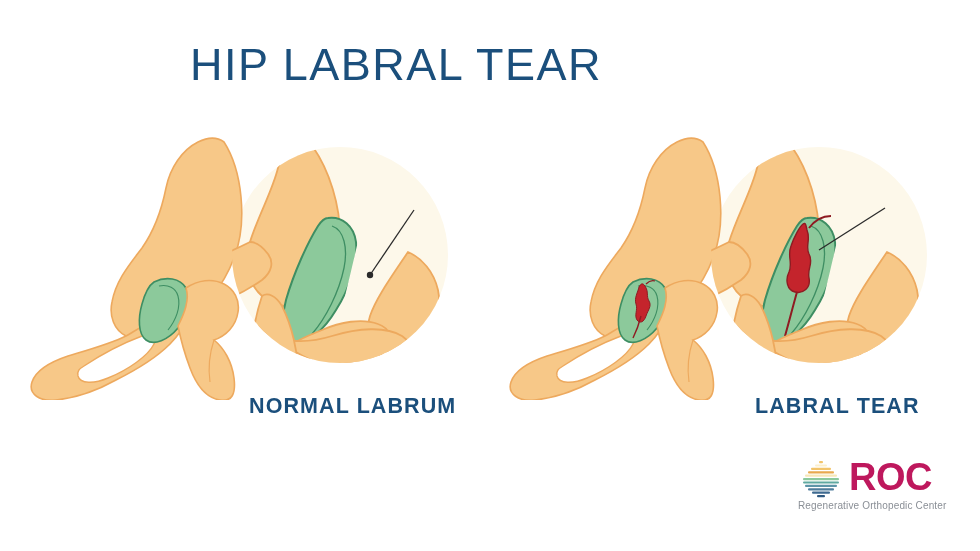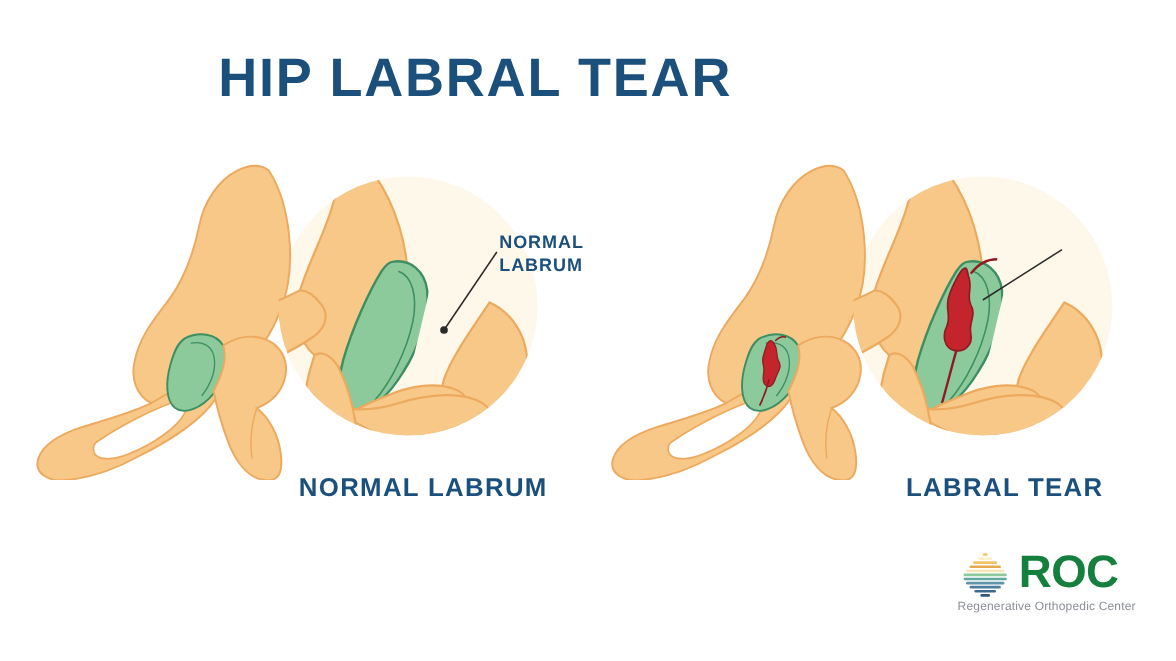--- a/index.html
+++ b/index.html
@@ -4,39 +4,39 @@
 <style>
   html,body{margin:0;padding:0;}
   body{
     width:980px;height:551px;background:#ffffff;overflow:hidden;
     font-family:"Liberation Sans", sans-serif;
     position:relative;
   }
   #stage{position:absolute;inset:0;width:980px;height:551px;}
   .title{
     position:absolute;left:0;top:42px;width:792px;text-align:center;
-    font-size:45px;font-weight:700;letter-spacing:1.5px;color:#1B4F7C;
+    font-size:45px;font-weight:400;letter-spacing:1.5px;color:#1B4F7C;
     line-height:1;
   }
   .caption{
     position:absolute;font-size:21.5px;font-weight:700;letter-spacing:1.1px;
     color:#1B4F7C;line-height:1;white-space:nowrap;
   }
   .caption.left{left:249px;top:396px;}
   .caption.right{left:755px;top:396px;}
   .callout{
     position:absolute;font-size:15px;font-weight:700;letter-spacing:.8px;
     color:#1B4F7C;line-height:1.25;white-space:pre-line;
   }
   .callout.one{left:416px;top:194px;}
   .callout.two{left:879px;top:194px;}
   .logo{position:absolute;left:797px;top:460px;width:170px;height:62px;}
   .logo-word{
     position:absolute;left:52px;top:-2px;font-size:38px;font-weight:700;
-    color:#15803d;letter-spacing:-.5px;line-height:1;
+    color:#be185d;letter-spacing:-.5px;line-height:1;
   }
   .logo-tag{
     position:absolute;left:1px;top:41px;font-size:10px;color:#8A8F96;
     letter-spacing:.15px;line-height:1;white-space:nowrap;
   }
   svg{display:block;}
 </style>
 </head>
 <body>
 
@@ -112,22 +112,20 @@
                C296,214 268,214 248,196 Z" fill="#F7C888" stroke="#EDA95E" stroke-width="1.8"></path>
 
       <path d="M252,166 C244,190 240,218 242,244 C244,264 252,276 266,276
                C280,276 288,262 288,244 C288,222 282,196 272,176 C266,166 258,162 252,166 Z" fill="#F7C888" stroke="#EDA95E" stroke-width="1.8"></path>
     </g>
 
     <line x1="360" y1="145" x2="404" y2="80" stroke="#2B2B2B" stroke-width="1.3"></line>
     <circle cx="360" cy="145" r="3.2" fill="#2B2B2B"></circle>
   </svg>
 
-  <div class="callout one">NORMAL
-LABRUM</div>
   <div class="caption left">NORMAL LABRUM</div>
 
   <svg style="position:absolute;left:478px;top:130px;" width="492" height="270" viewBox="0 0 470 270">
     <defs>
       <clipPath id="magClipR">
           <circle cx="330" cy="125" r="108"></circle>
         </clipPath>
     </defs>
 
     <circle cx="330" cy="125" r="108" fill="#FDF8EA"></circle>

